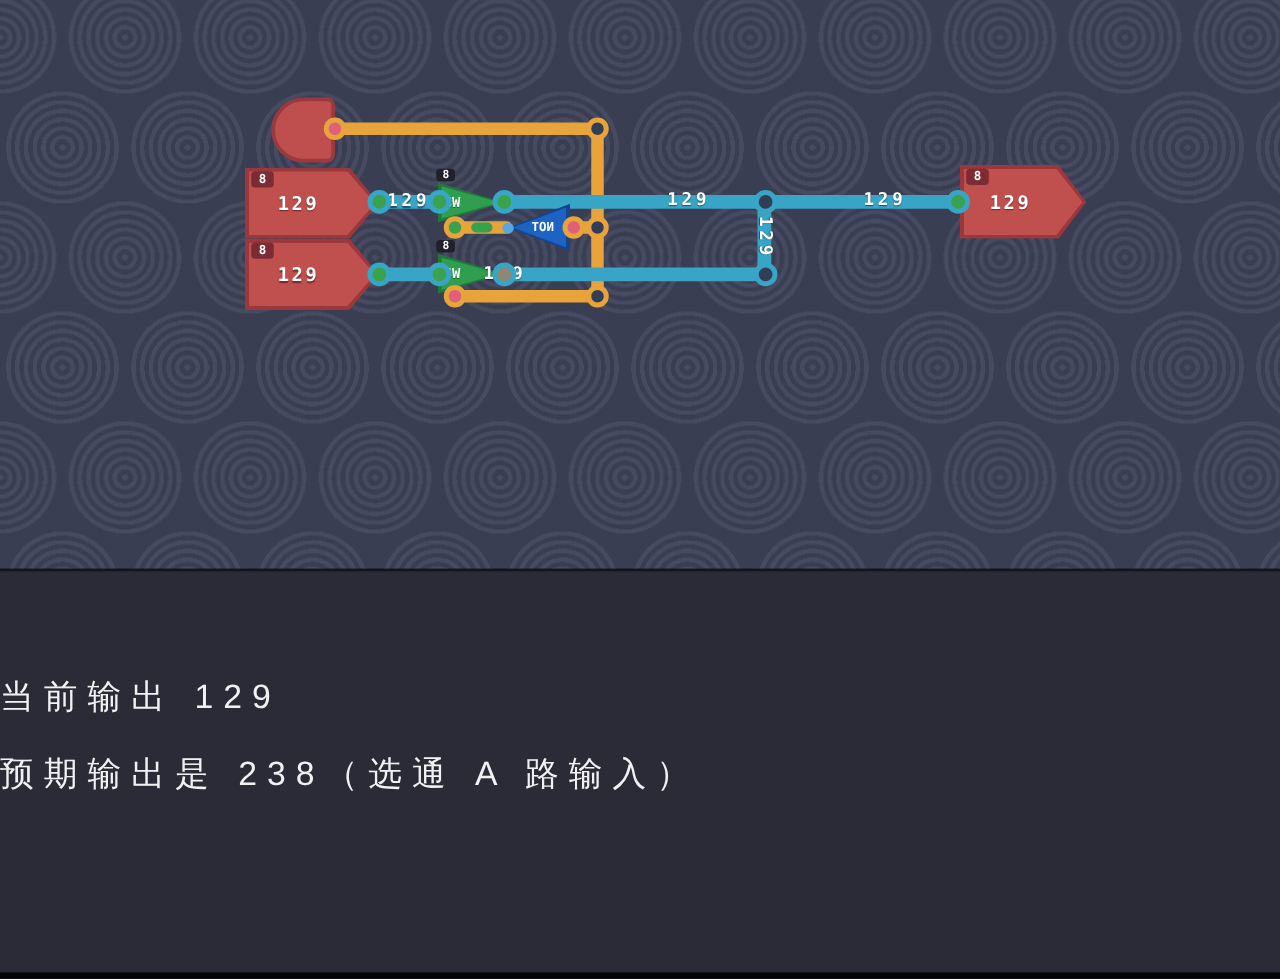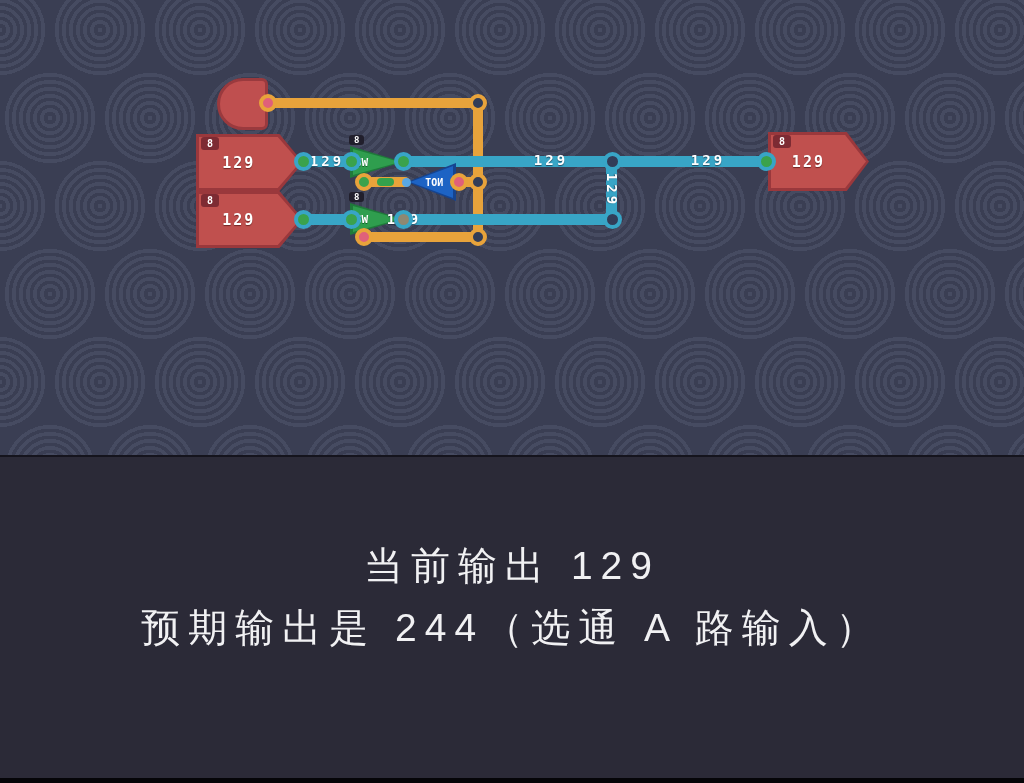--- a/index.html
+++ b/index.html
@@ -17,22 +17,22 @@
       radial-gradient(circle,#464b61 0 2.5px,transparent 2.5px 6.5px,#464b61 6.5px 10px,transparent 10px 13.5px,#464b61 13.5px 17px,transparent 17px 20.5px,#464b61 20.5px 24px,transparent 24px 27.5px,#464b61 27.5px 31px,transparent 31px 34.5px,#464b61 34.5px 38px,transparent 38px 41.5px,#464b61 41.5px 45px,transparent 45px);
     background-size:100px 176px,100px 176px;
     background-position:50px 118px,0px 30px;
   }
   
   .panel{
     position:absolute;left:0;top:455px;width:1024px;height:328px;
     background:#2b2a37;border-top:2px solid #15141d;box-sizing:border-box;
   }
   .panel .blackbar{position:absolute;left:0;bottom:0;width:100%;height:5px;background:#050508;}
-  .msg{position:absolute;width:100%;text-align:center;color:#f1f1f3;
-       font-size:39px;letter-spacing:8px;white-space:nowrap;}
+  .msg{position:absolute;width:100%;text-align:left;color:#f1f1f3;
+       font-size:27px;letter-spacing:8px;white-space:nowrap;}
   .msg1{top:82px;}
   .msg2{top:144px;}
   
   .wire{position:absolute;border-radius:6px;}
   .ow{background:var(--orange);z-index:2;}
   .cw{background:var(--cyan);z-index:3;}
   .dash{position:absolute;background:#35a24c;border-radius:4px;z-index:3;}
   
   .dot{position:absolute;border-radius:50%;box-sizing:border-box;z-index:6;}
   .ring-o{width:18px;height:18px;border:4px solid var(--orange);}
@@ -168,17 +168,17 @@
   <div class="dot ring-c grn" style="left:394px;top:152px;"></div>
   <div class="dot ring-c grn" style="left:757px;top:152px;"></div>
   <div class="dot ring-c dark" style="left:603px;top:152px;"></div>
   <div class="dot ring-c dark" style="left:603px;top:210px;"></div>
   <div class="dot ring-c grn" style="left:294px;top:210px;"></div>
   <div class="dot ring-c grn" style="left:342px;top:210px;"></div>
   <div class="dot ring-c grey" style="left:394px;top:210px;"></div>
 
   <div class="panel">
     <div class="msg msg1">当前输出 129</div>
-    <div class="msg msg2">预期输出是 244（选通 A 路输入）</div>
+    <div class="msg msg2">预期输出是 238（选通 A 路输入）</div>
     <div class="blackbar"></div>
   </div>
 
 </div>
 
 </body></html>

